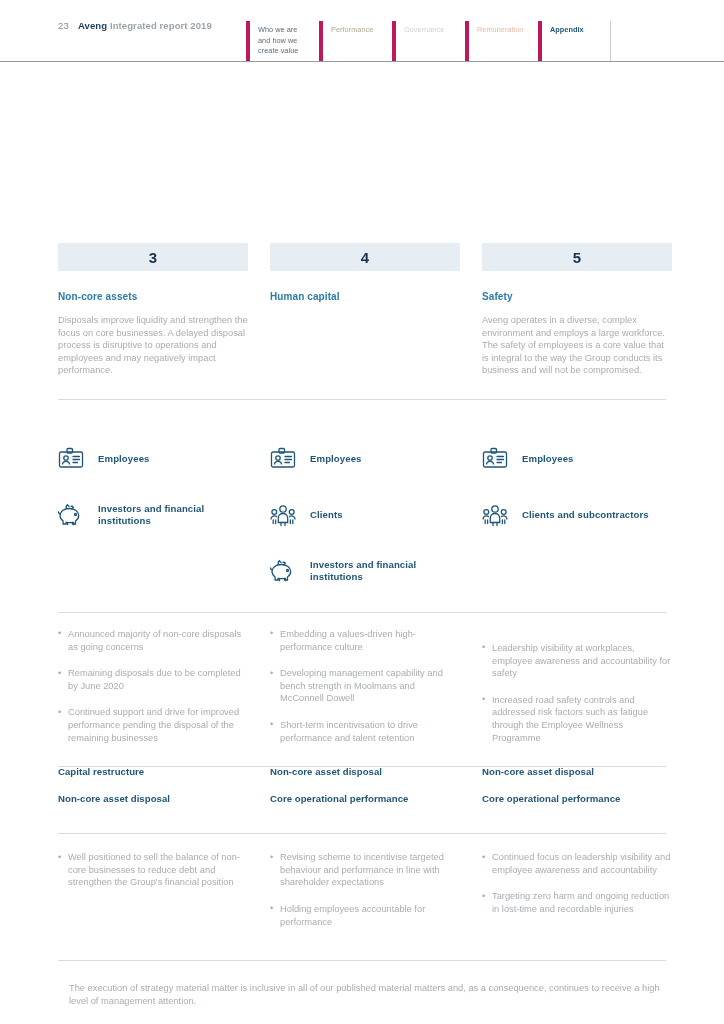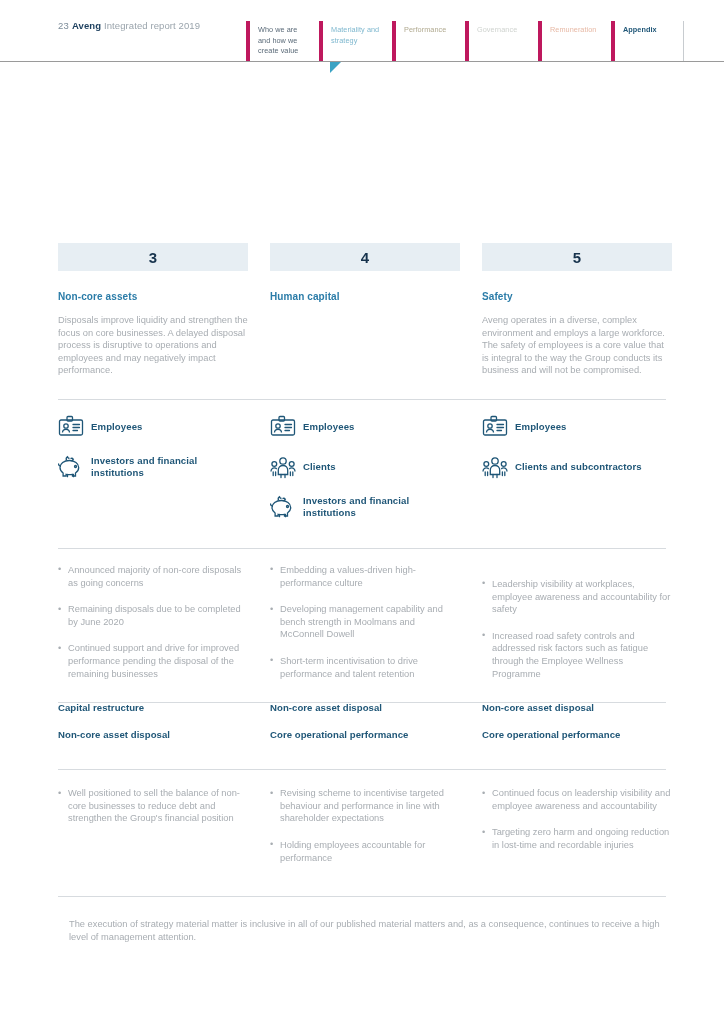--- a/index.html
+++ b/index.html
@@ -34,39 +34,39 @@
     left: 0;
     right: 0;
     top: 61px;
     height: 1px;
     background: #9a9a9a;
   }
 
   .breadcrumb {
     display: flex;
     align-items: baseline;
-    gap: 3px;
+    gap: 9px;
     margin-top: 20px;
     white-space: nowrap;
   }
   .page-num {
     font-size: 9.5px;
     color: #7c8c99;
     letter-spacing: .2px;
   }
   .brand {
     font-size: 9.5px;
     font-weight: bold;
     color: #1c3f5e;
     letter-spacing: .1px;
   }
   .brand-sub {
     font-size: 9.5px;
     color: #9aa4ac;
-    font-weight: normal;
+    font-weight: bold;
     letter-spacing: .1px;
   }
 
   .nav {
     position: absolute;
     left: 246px;
     top: 21px;
     display: flex;
     height: 41px;
   }
@@ -140,22 +140,23 @@
     font-size: 9.3px;
     line-height: 12.6px;
     color: #a8adb2;
   }
 
   
   .stake-row { margin-top: 22px; padding-top: 16px; }
   .stake {
     display: flex;
     align-items: center;
-    gap: 7px;
+    gap: 14px;
     margin-bottom: 16px;
+    margin-top: 32px;
   }
   .stake-label {
     font-size: 9.6px;
     font-weight: bold;
     line-height: 12px;
     color: #1f5677;
     letter-spacing: .1px;
   }
   .stake-icon { flex: 0 0 auto; width: 26px; height: 24px; }
 
@@ -212,24 +213,20 @@
       <span class="brand">
         <span>Aveng</span>
         <span class="brand-sub">Integrated report 2019</span>
       </span>
     </div>
 
     <div class="nav">
       <div class="nav-tab" style="color: rgb(90, 106, 120);">
         <span>Who we are and how we create value</span>
       </div>
-      <div class="nav-tab" style="color: rgb(127, 184, 207); font-weight: normal;">
-        <span>Materiality and strategy</span>
-        <span class="marker"></span>
-      </div>
       <div class="nav-tab" style="color: rgb(176, 169, 143);">
         <span>Performance</span>
       </div>
       <div class="nav-tab" style="color: rgb(207, 211, 207);">
         <span>Governance</span>
       </div>
       <div class="nav-tab" style="color: rgb(231, 185, 165);">
         <span>Remuneration</span>
       </div>
       <div class="nav-tab" style="color: rgb(31, 86, 119); font-weight: bold;">

